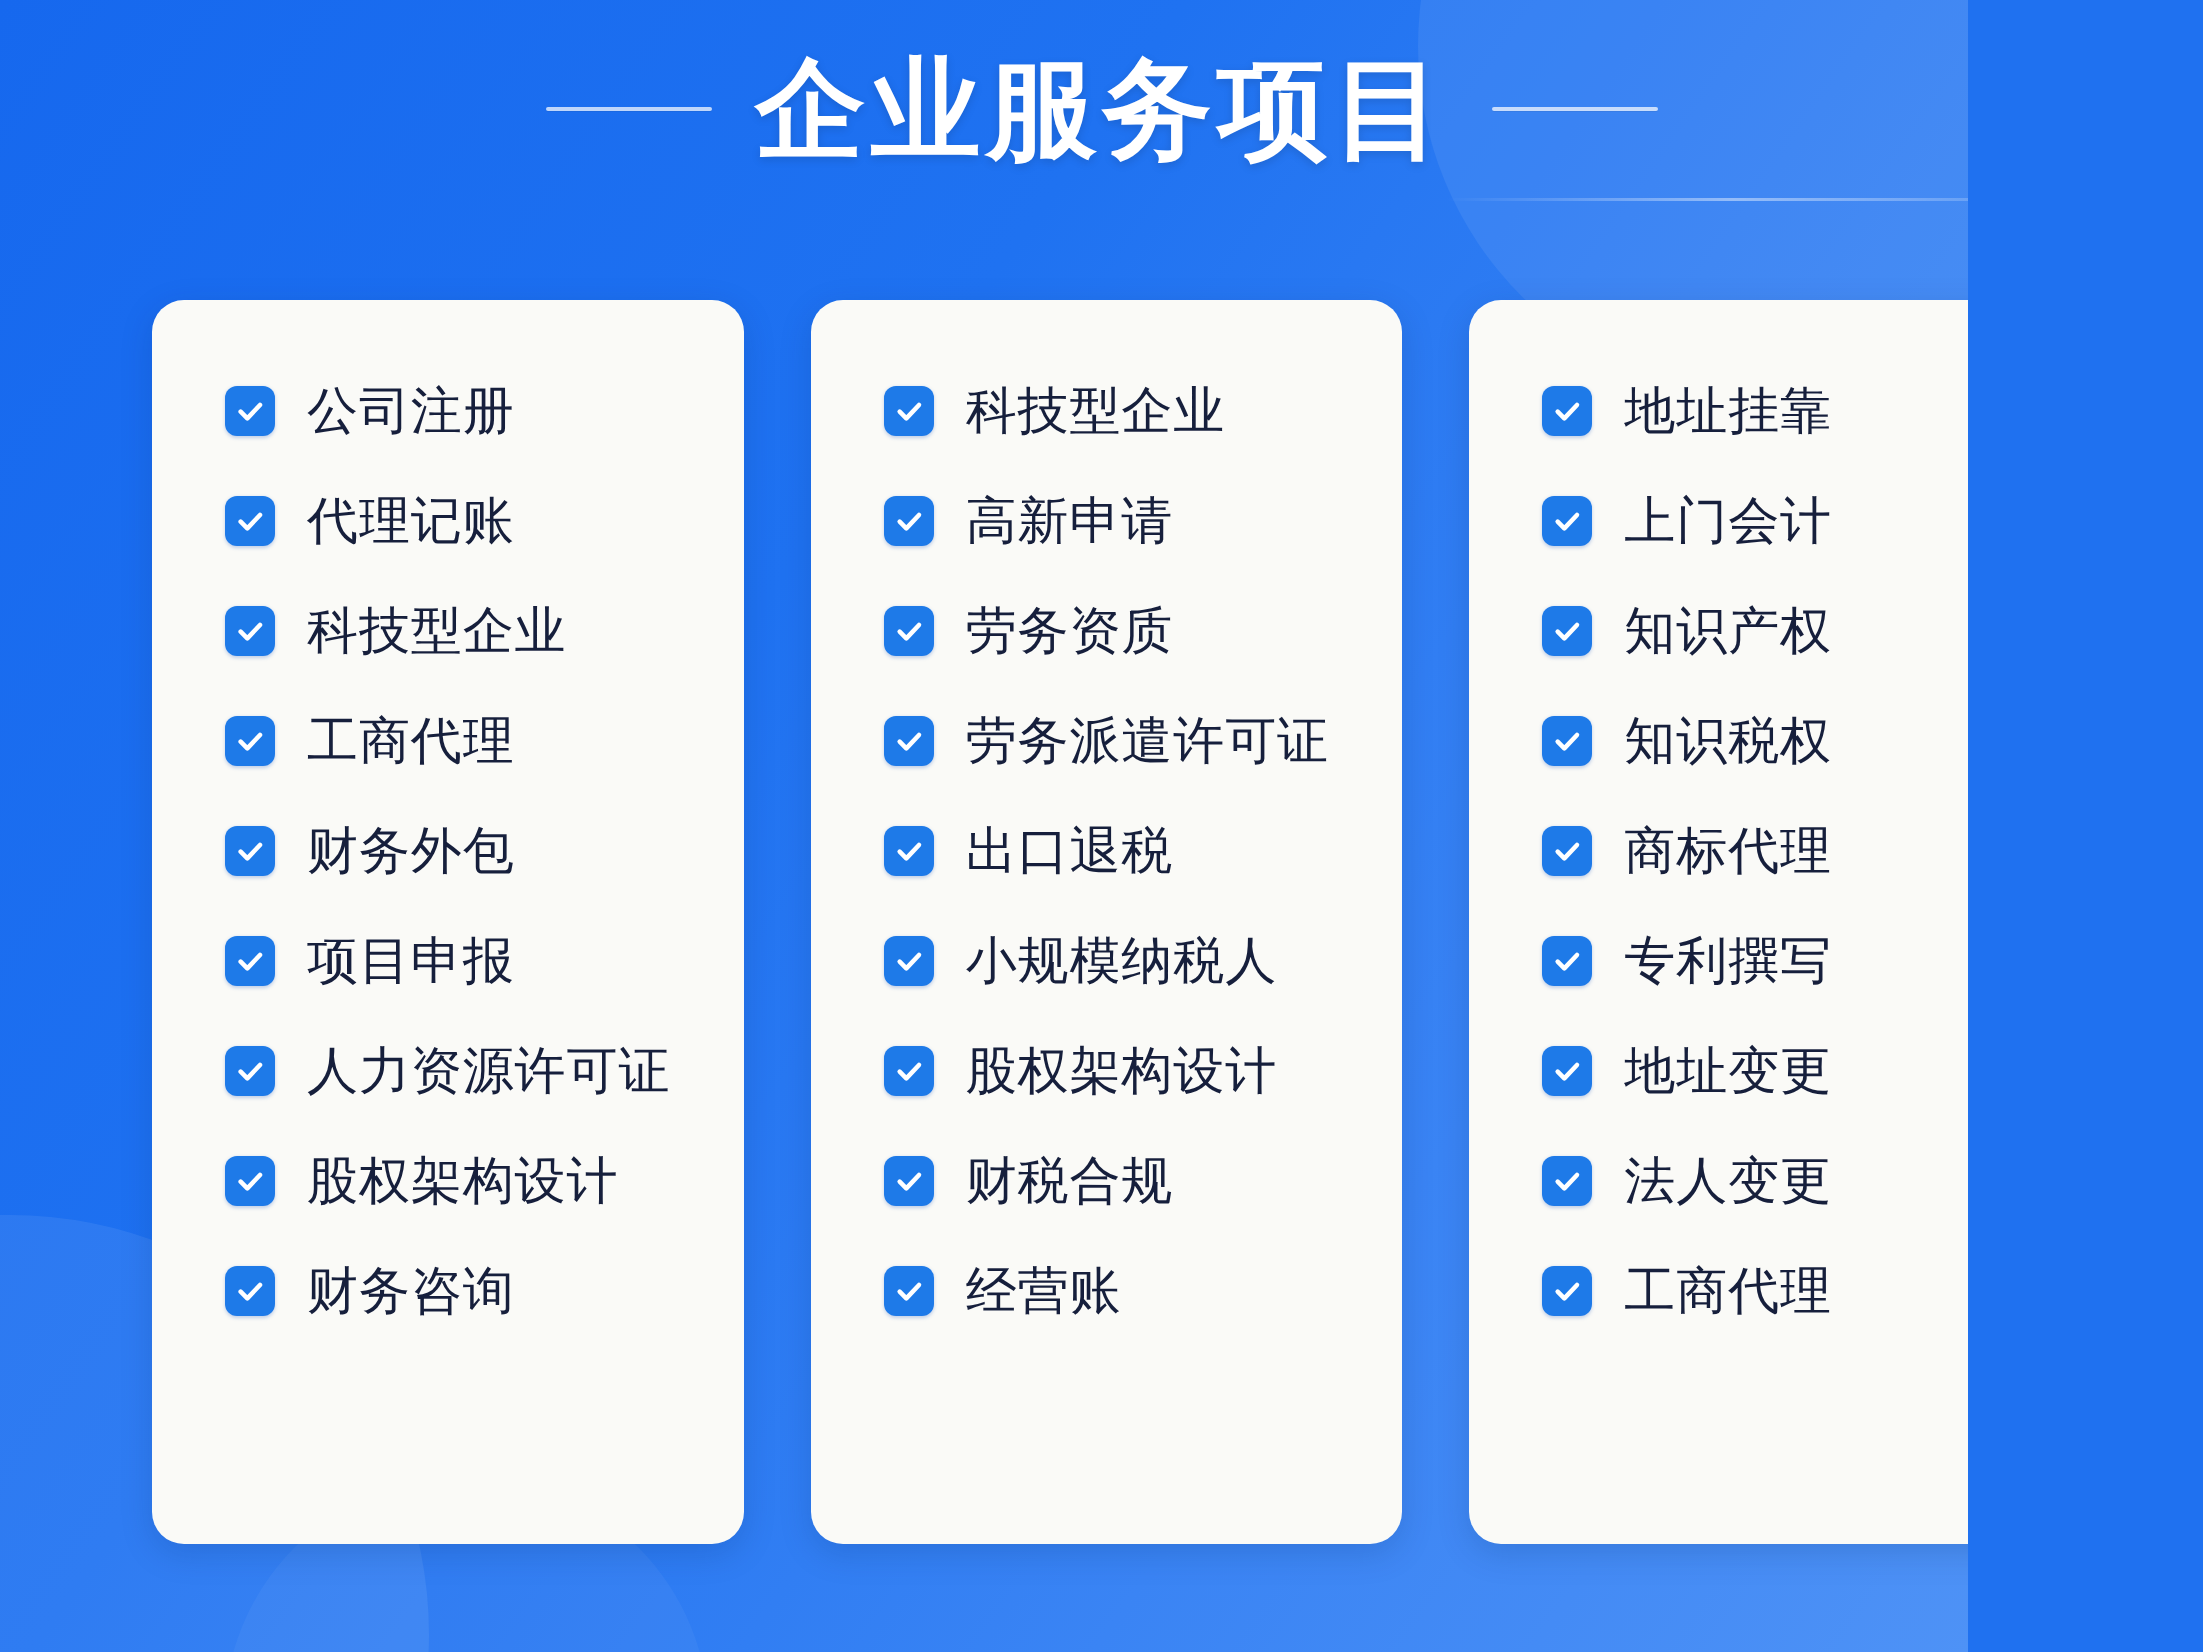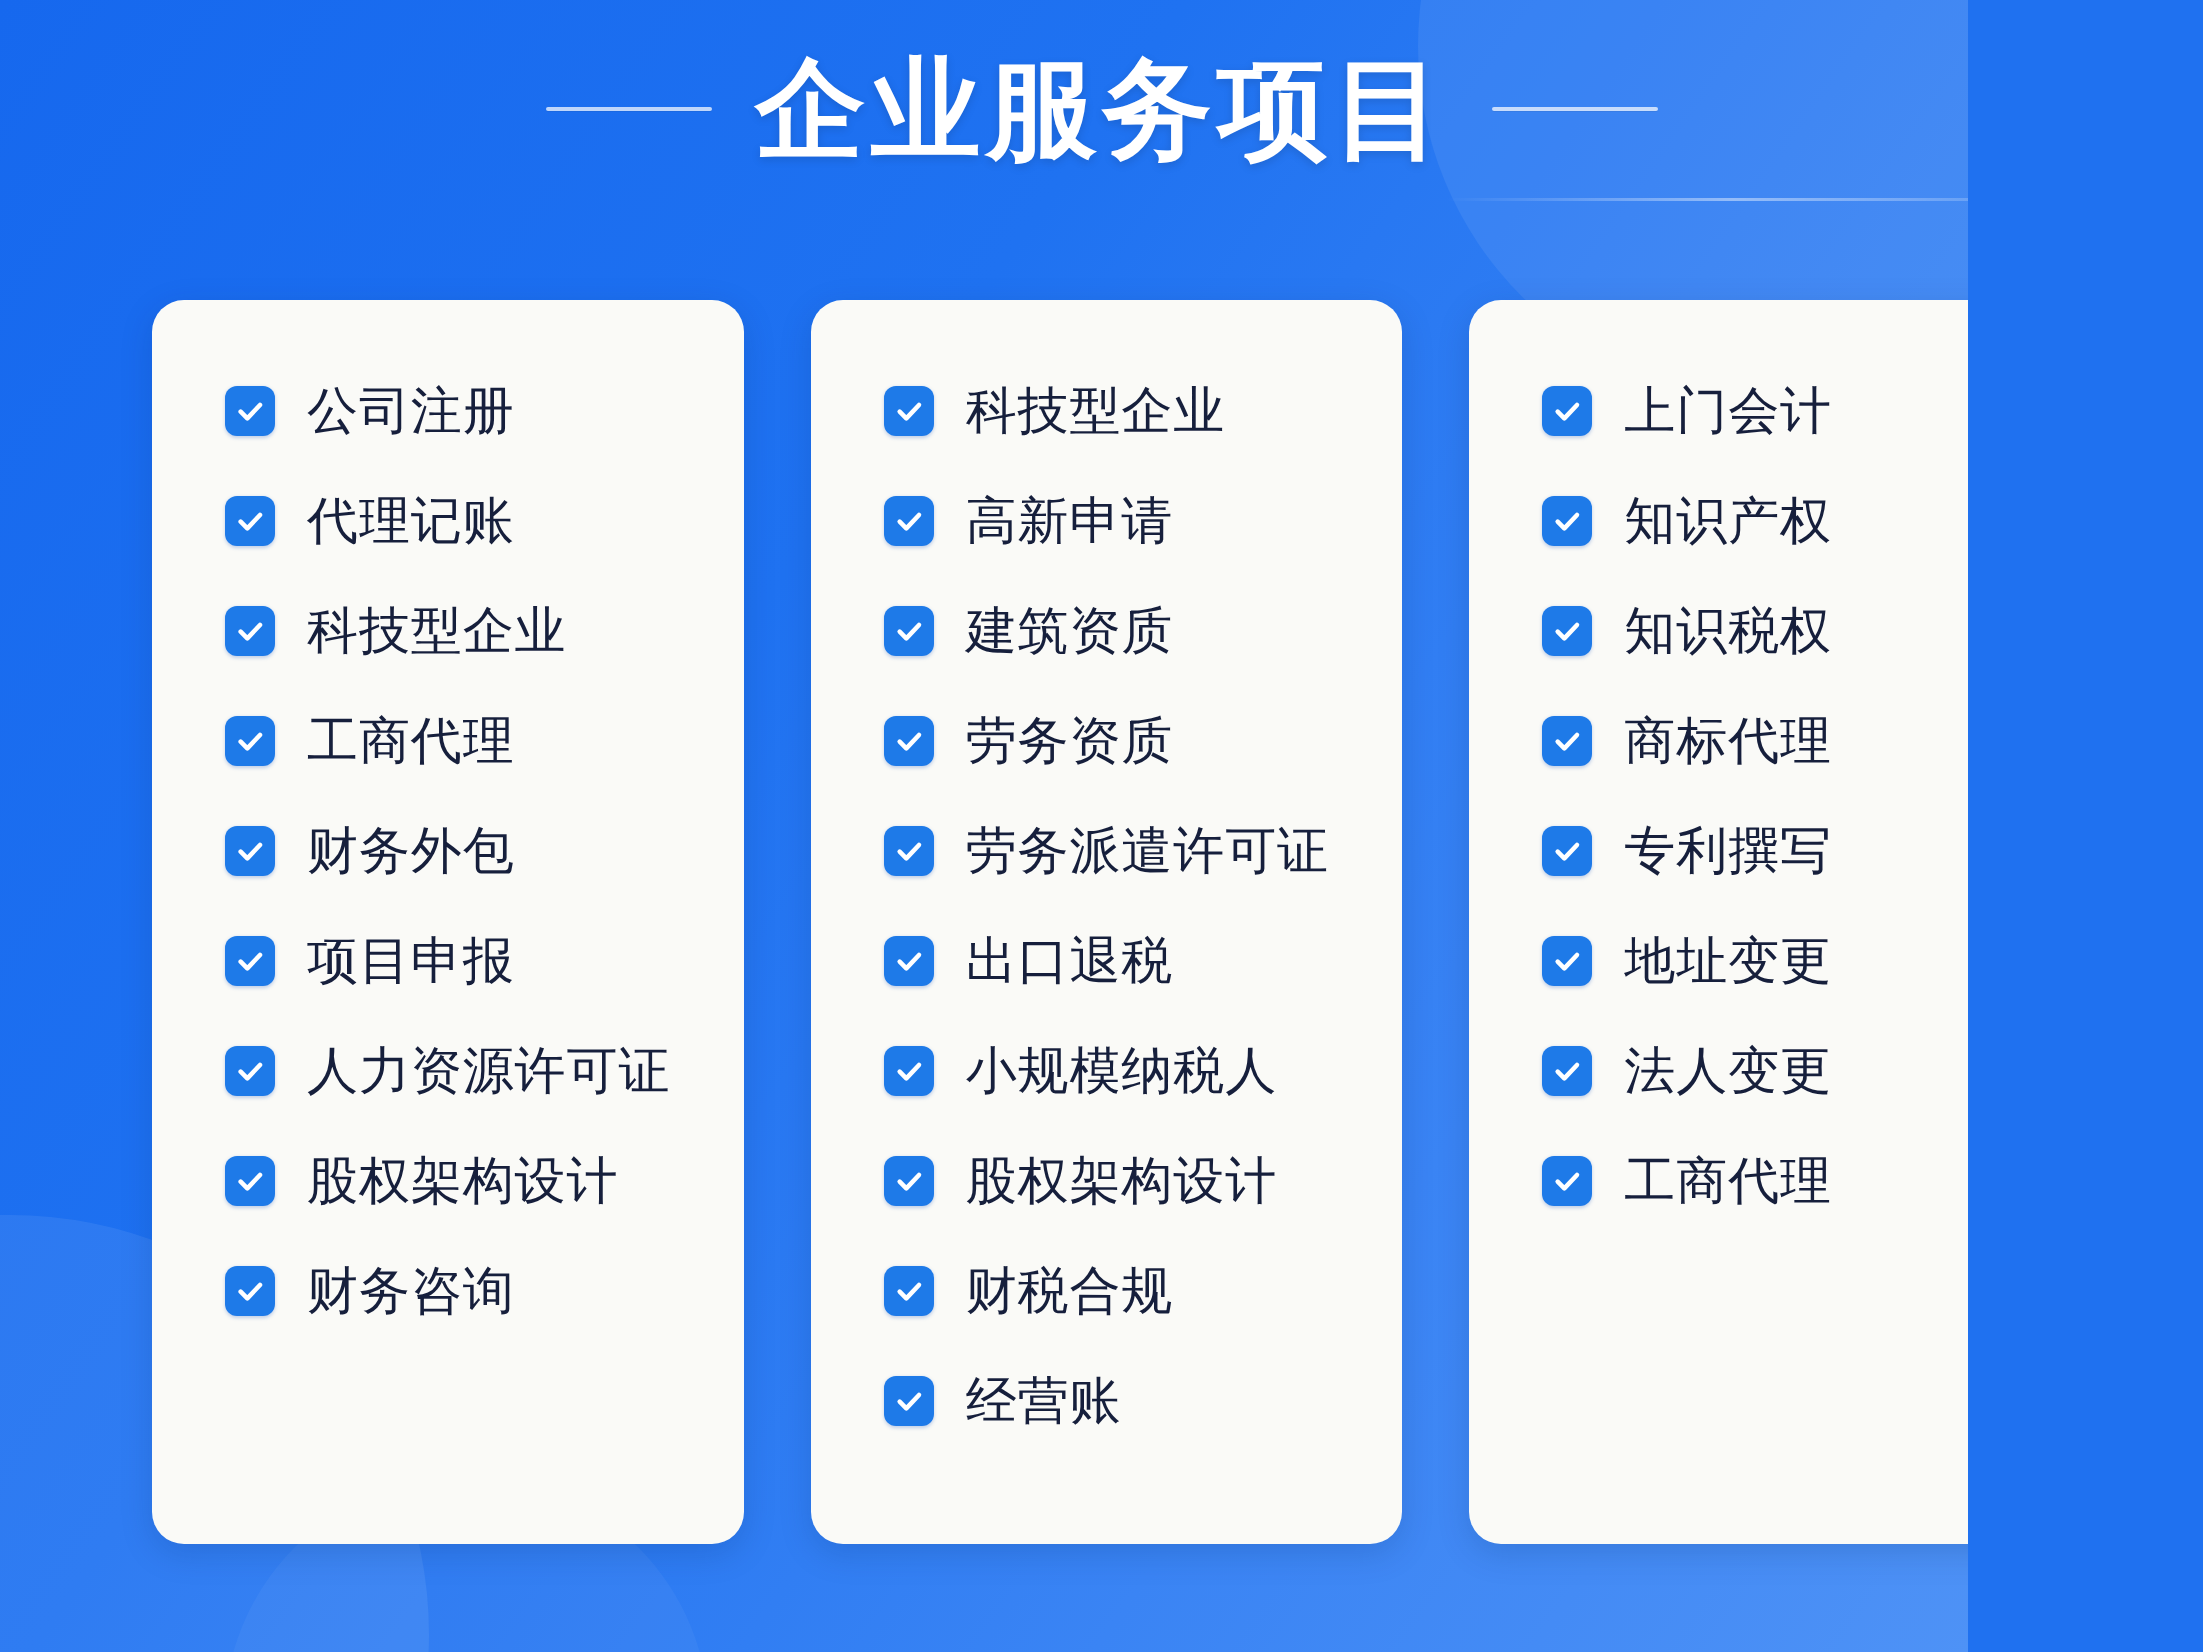--- a/index.html
+++ b/index.html
@@ -267,28 +267,20 @@
               </svg>
             </span>
           <span class="label">高新申请</span>
         </div>
         <div class="row">
           <span class="checkbox">
               <svg viewBox="0 0 24 24" fill="none">
                 <path d="M5 12.5L10 17.5L19.5 7.5" stroke="#FFFFFF" stroke-width="3.4" stroke-linecap="round" stroke-linejoin="round"></path>
               </svg>
             </span>
-          <span class="label">建筑资质</span>
-        </div>
-        <div class="row">
-          <span class="checkbox">
-              <svg viewBox="0 0 24 24" fill="none">
-                <path d="M5 12.5L10 17.5L19.5 7.5" stroke="#FFFFFF" stroke-width="3.4" stroke-linecap="round" stroke-linejoin="round"></path>
-              </svg>
-            </span>
           <span class="label">劳务资质</span>
         </div>
         <div class="row">
           <span class="checkbox">
               <svg viewBox="0 0 24 24" fill="none">
                 <path d="M5 12.5L10 17.5L19.5 7.5" stroke="#FFFFFF" stroke-width="3.4" stroke-linecap="round" stroke-linejoin="round"></path>
               </svg>
             </span>
           <span class="label">劳务派遣许可证</span>
         </div>
@@ -336,20 +328,28 @@
     </div>
 
     <div class="card">
       <div class="list">
         <div class="row">
           <span class="checkbox">
               <svg viewBox="0 0 24 24" fill="none">
                 <path d="M5 12.5L10 17.5L19.5 7.5" stroke="#FFFFFF" stroke-width="3.4" stroke-linecap="round" stroke-linejoin="round"></path>
               </svg>
             </span>
+          <span class="label">地址挂靠</span>
+        </div>
+        <div class="row">
+          <span class="checkbox">
+              <svg viewBox="0 0 24 24" fill="none">
+                <path d="M5 12.5L10 17.5L19.5 7.5" stroke="#FFFFFF" stroke-width="3.4" stroke-linecap="round" stroke-linejoin="round"></path>
+              </svg>
+            </span>
           <span class="label">上门会计</span>
         </div>
         <div class="row">
           <span class="checkbox">
               <svg viewBox="0 0 24 24" fill="none">
                 <path d="M5 12.5L10 17.5L19.5 7.5" stroke="#FFFFFF" stroke-width="3.4" stroke-linecap="round" stroke-linejoin="round"></path>
               </svg>
             </span>
           <span class="label">知识产权</span>
         </div>

